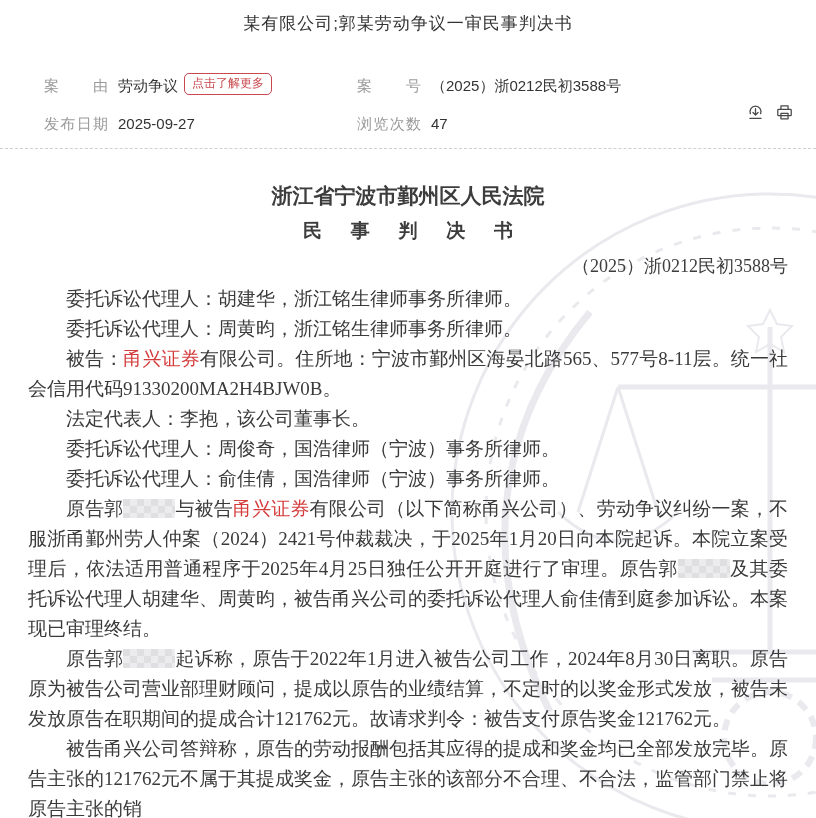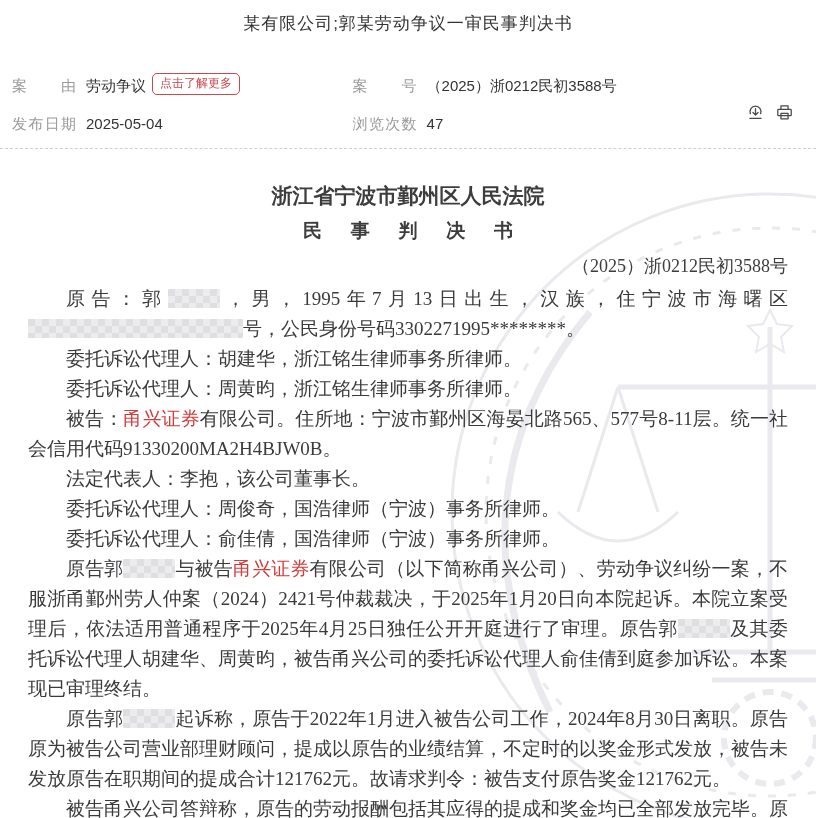--- a/index.html
+++ b/index.html
@@ -25,21 +25,21 @@
   .meta {
     position:relative;
     margin-top:42px;
     padding:0 0 14px 0;
     border-bottom:1px dashed #cfcfcf;
   }
   .meta-grid {
     display:grid;
     grid-template-columns:43% 57%;
     row-gap:16px;
-    padding:0 12px;
+    padding:0 44px;
   }
   .meta-cell { font-size:15px; color:#333; white-space:nowrap; }
   .meta-label {
     display:inline-block;
     min-width:64px;
     text-align:justify;
     text-align-last:justify;
     color:#9a9a9a;
     margin-right:10px;
   }
@@ -125,21 +125,21 @@
 
   <div class="meta">
     <div class="meta-grid">
       <div class="meta-cell">
         <span class="meta-label">案 由</span><span class="meta-value">劳动争议</span><span class="more-badge">点击了解更多</span>
       </div>
       <div class="meta-cell">
         <span class="meta-label">案 号</span><span class="meta-value">（2025）浙0212民初3588号</span>
       </div>
       <div class="meta-cell">
-        <span class="meta-label">发布日期</span><span class="meta-value">2025-05-04</span>
+        <span class="meta-label">发布日期</span><span class="meta-value">2025-09-27</span>
       </div>
       <div class="meta-cell">
         <span class="meta-label">浏览次数</span><span class="meta-value">47</span>
       </div>
     </div>
     <div class="meta-icons">
       <svg viewBox="0 0 24 24" fill="none" stroke="#4a4a4a" stroke-width="1.6" stroke-linecap="round" stroke-linejoin="round">
         <path d="M5.5 13.5 A 7 7 0 1 1 18.5 13.5"></path>
         <path d="M12 7 v8 M8.8 12 L12 15.2 L15.2 12"></path>
         <path d="M5 19.5 h14"></path>
@@ -168,21 +168,20 @@
       <path d="M330 128 l 7 14 15 2 -11 11 3 15 -14 -8 -14 8 3 -15 -11 -11 15 -2 z" stroke-width="2"></path>
       <path d="M252 470 H 408 M272 498 H 388" stroke-width="5"></path>
       <circle cx="330" cy="556" r="46" stroke-dasharray="11 8" stroke-width="6"></circle>
     </svg>
 
     <div class="doc-inner">
       <div class="court-name">浙江省宁波市鄞州区人民法院</div>
       <div class="doc-type">民 事 判 决 书</div>
       <div class="doc-case-no">（2025）浙0212民初3588号</div>
       <div class="doc-body">
-          <p class="para"><span>原告：郭</span><span class="redact" style="width: 52px;"></span><span>，男，1995年7月13日出生，汉族，住宁波市海曙区</span><span class="redact" style="width: 215px;"></span><span>号，公民身份号码3302271995********。</span></p>
           <p class="para"><span>委托诉讼代理人：胡建华，浙江铭生律师事务所律师。</span></p>
           <p class="para"><span>委托诉讼代理人：周黄昀，浙江铭生律师事务所律师。</span></p>
           <p class="para"><span>被告：</span><span class="red-term">甬兴证券</span><span>有限公司。住所地：宁波市鄞州区海晏北路565、577号8-11层。统一社会信用代码91330200MA2H4BJW0B。</span></p>
           <p class="para"><span>法定代表人：李抱，该公司董事长。</span></p>
           <p class="para"><span>委托诉讼代理人：周俊奇，国浩律师（宁波）事务所律师。</span></p>
           <p class="para"><span>委托诉讼代理人：俞佳倩，国浩律师（宁波）事务所律师。</span></p>
           <p class="para"><span>原告郭</span><span class="redact" style="width: 52px;"></span><span>与被告</span><span class="red-term">甬兴证券</span><span>有限公司（以下简称甬兴公司）、劳动争议纠纷一案，不服浙甬鄞州劳人仲案（2024）2421号仲裁裁决，于2025年1月20日向本院起诉。本院立案受理后，依法适用普通程序于2025年4月25日独任公开开庭进行了审理。原告郭</span><span class="redact" style="width: 52px;"></span><span>及其委托诉讼代理人胡建华、周黄昀，被告甬兴公司的委托诉讼代理人俞佳倩到庭参加诉讼。本案现已审理终结。</span></p>
           <p class="para"><span>原告郭</span><span class="redact" style="width: 52px;"></span><span>起诉称，原告于2022年1月进入被告公司工作，2024年8月30日离职。原告原为被告公司营业部理财顾问，提成以原告的业绩结算，不定时的以奖金形式发放，被告未发放原告在职期间的提成合计121762元。故请求判令：被告支付原告奖金121762元。</span></p>
           <p class="para"><span>被告甬兴公司答辩称，原告的劳动报酬包括其应得的提成和奖金均已全部发放完毕。原告主张的121762元不属于其提成奖金，原告主张的该部分不合理、不合法，监管部门禁止将原告主张的销</span></p>
         </div>

